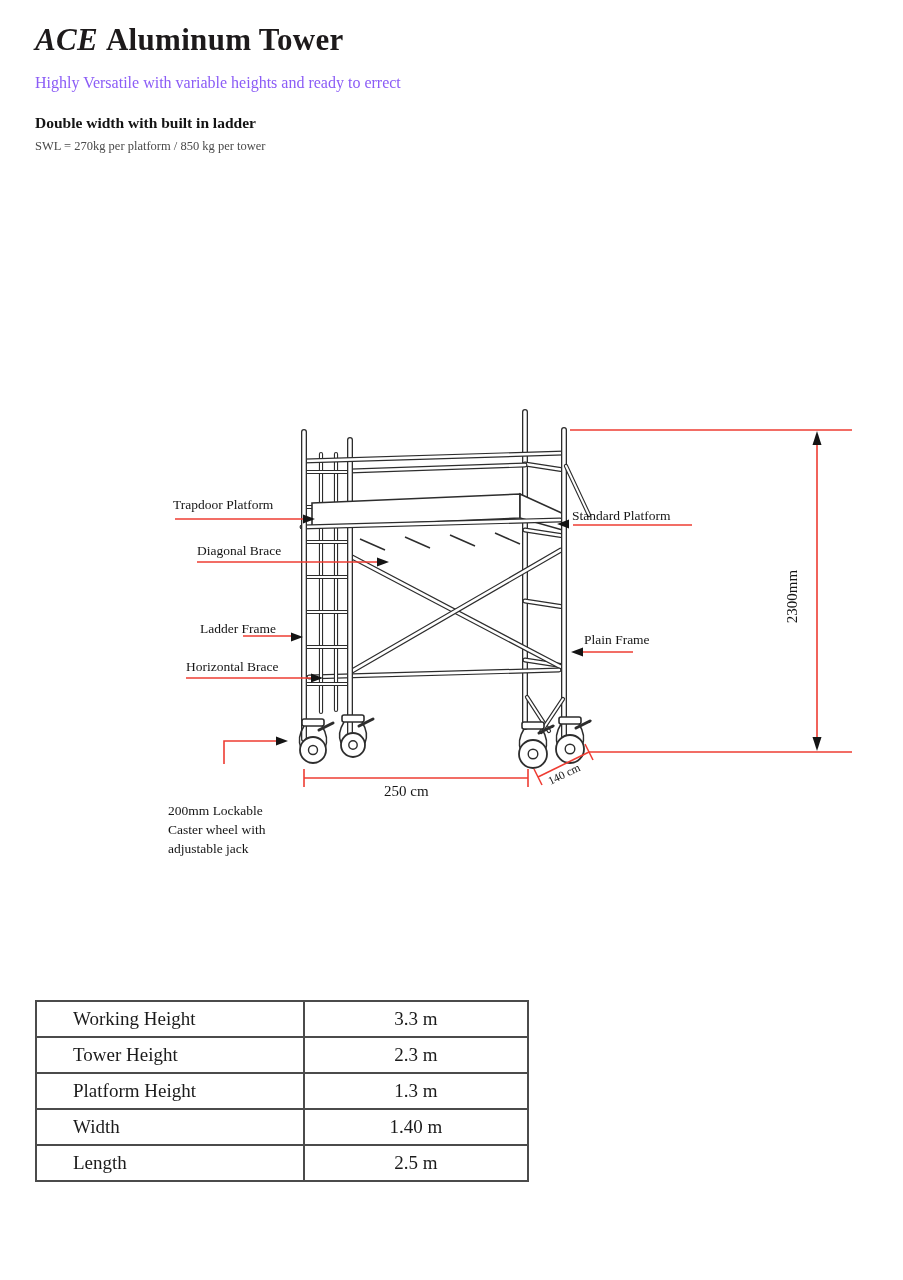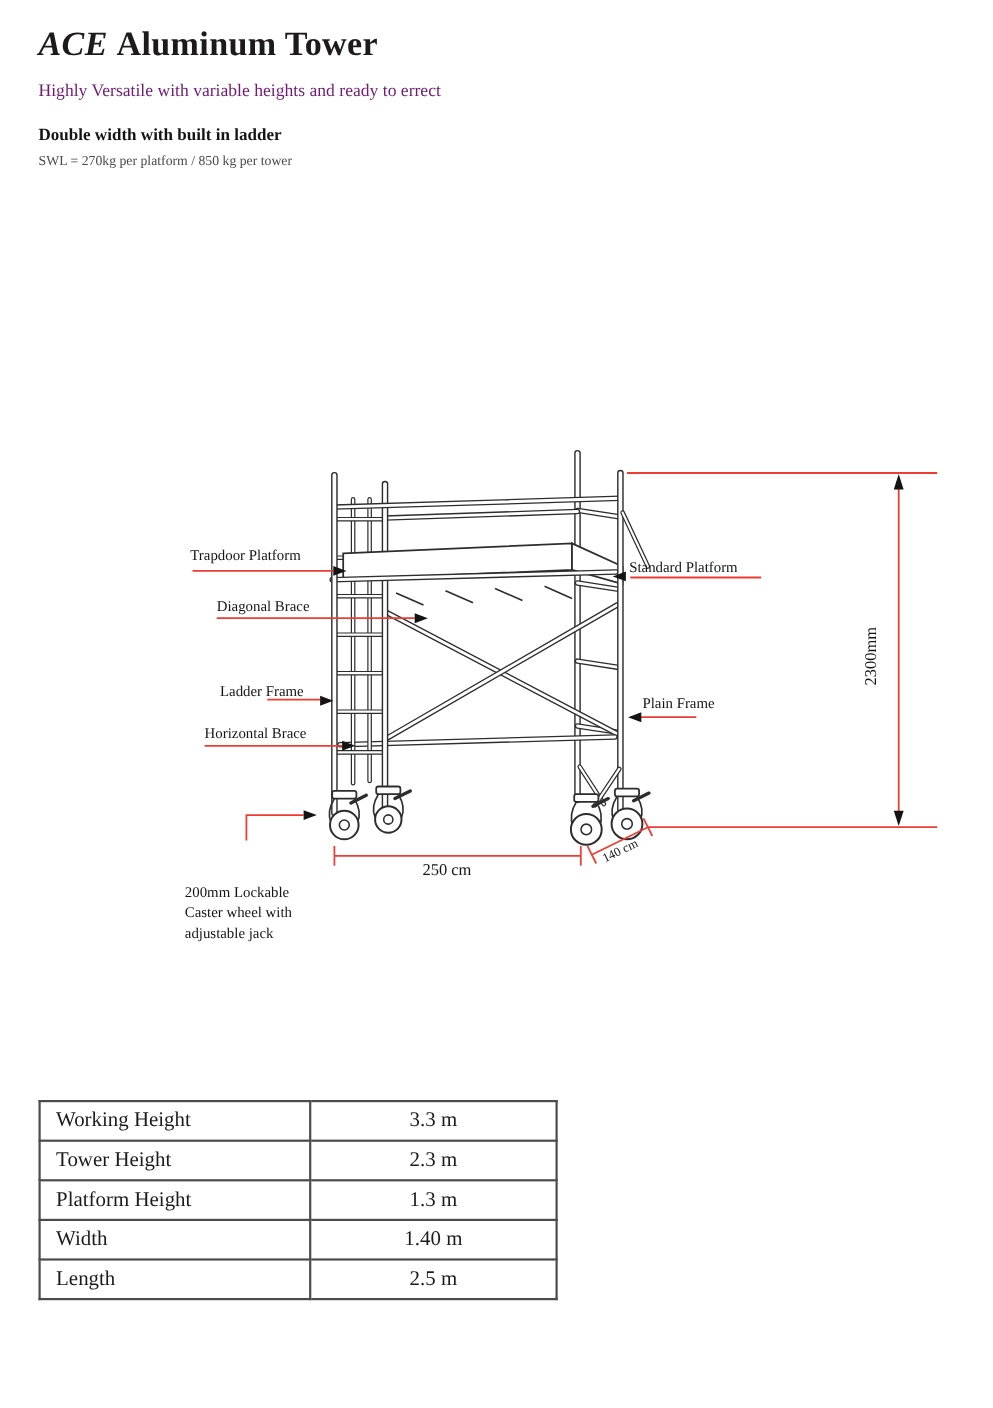--- a/index.html
+++ b/index.html
@@ -3,21 +3,21 @@
 <meta charset="utf-8">
 <style>
   html,body { margin:0; padding:0; background:#ffffff; }
   .page {
     position:relative; width:903px; height:1280px; background:#ffffff;
     font-family:Liberation Serif, serif; color:#231f20; overflow:hidden;
   }
   
   .title { position:absolute; left:35px; top:22px; font-size:31px; font-weight:bold; letter-spacing:0.3px; color:#1d1a1b; white-space:nowrap; }
   .title .italic { font-style:italic; margin-right:8px; }
-  .subtitle { position:absolute; left:35px; top:74px; font-size:16px; color:#701a75; white-space:nowrap; }
+  .subtitle { position:absolute; left:35px; top:74px; font-size:16px; color:#8b5cf6; white-space:nowrap; }
   .product-line { position:absolute; left:35px; top:114px; font-size:15.5px; font-weight:bold; color:#141414; white-space:nowrap; }
   .swl { position:absolute; left:35px; top:139px; font-size:12.5px; color:#4a4a4a; white-space:nowrap;text-align:right; }
 
   
   .diagram { position:absolute; left:0; top:400px; width:903px; height:430px; }
   .diagram svg { position:absolute; left:0; top:0; }
   .dlabel { position:absolute; font-size:13.5px; color:#151515; white-space:nowrap; }
   .caster-label { white-space:pre-line; line-height:1.42; }
   .dim-label { position:absolute; font-size:15px; color:#151515; white-space:nowrap; }
   .dim-140 { font-size:11.5px; transform:rotate(-26deg); transform-origin:left top; }
@@ -37,21 +37,21 @@
   .plate { fill:#ffffff; stroke:#2d2d2d; stroke-width:1.6; }
   .lever { stroke:#2d2d2d; stroke-width:3; stroke-linecap:round; fill:none; }
   .red { stroke:#ee3c32; stroke-width:1.6; fill:none; }
   .arrow { fill:#141414; stroke:none; }
 
   
   .spec-table { position:absolute; left:35px; top:1000px; border-collapse:collapse; table-layout:fixed; }
   .spec-table td { border:2px solid #4b4b4b; font-size:19px; color:#1b1b1b; padding:0; }
   .spec-table .hrow td { height:68px; text-align:center; vertical-align:middle; }
   .spec-table .drow td { height:34px; vertical-align:middle; }
-  .spec-table .c-label { width:230px; padding-left:14px; text-align:left; }
+  .spec-table .c-label { width:230px; padding-left:36px; text-align:left; }
   .spec-table .c-value { width:222px; text-align:center; }
   .spec-table .hrow .c-label { padding-left:0; text-align:center; }
 </style>
 </head>
 <body>
 
 <div class="page">
 
   <div class="title">
     <span class="italic">ACE</span><span>Aluminum Tower</span>

